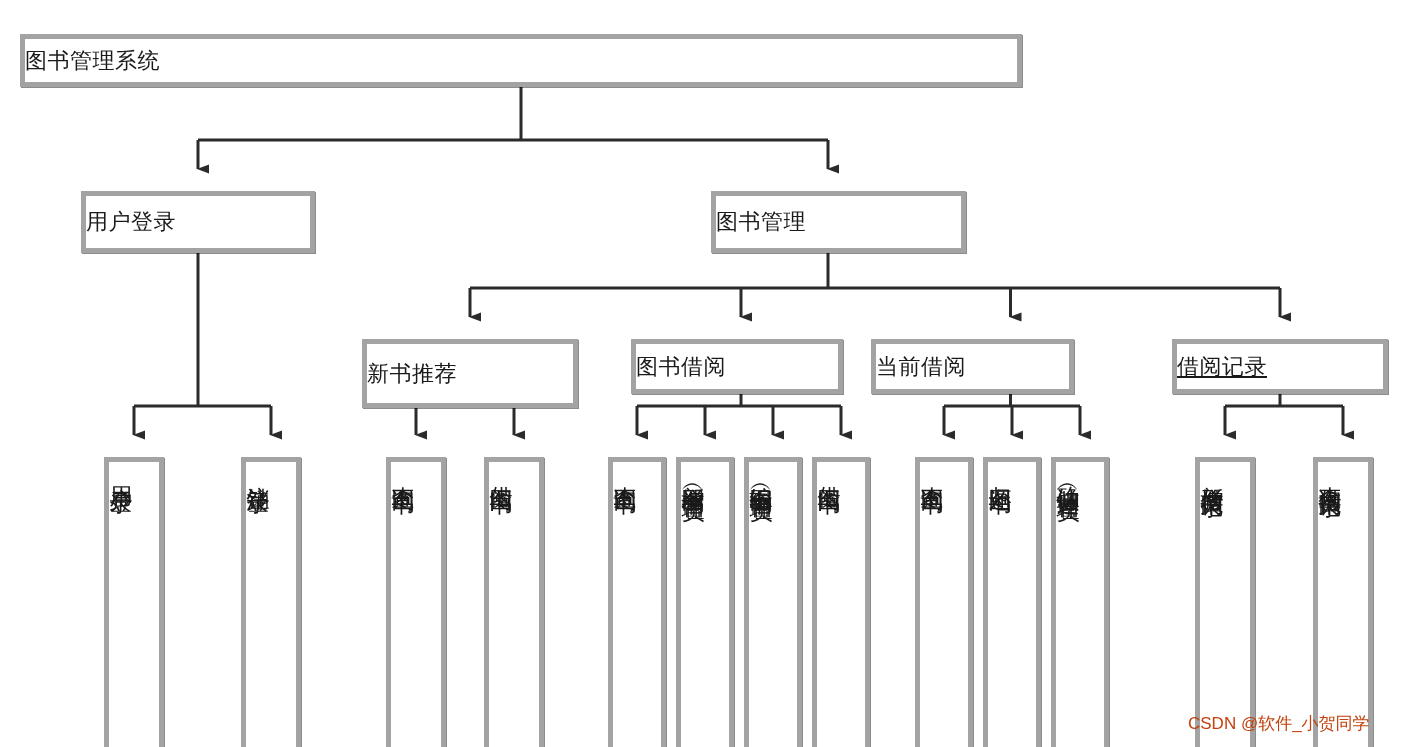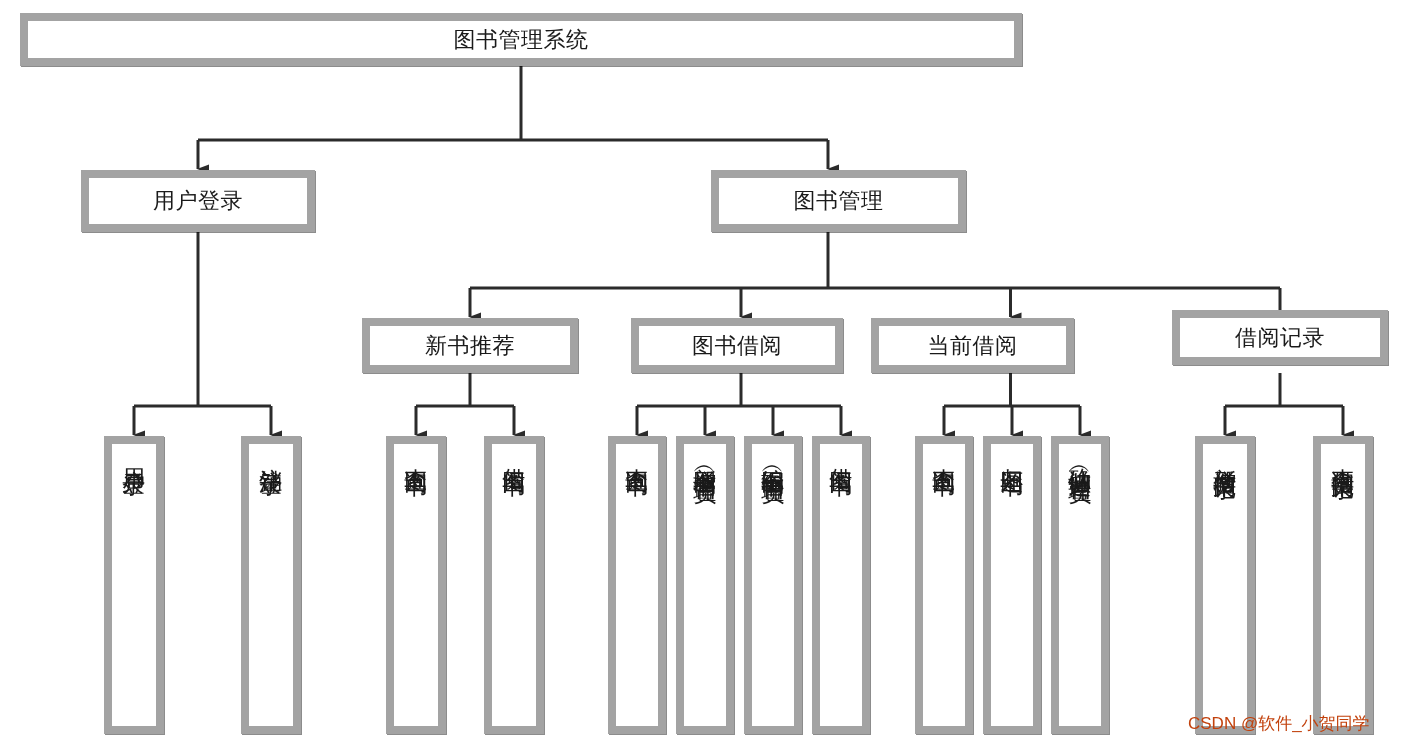--- a/index.html
+++ b/index.html
@@ -7,24 +7,25 @@
     width:1405px;height:747px;overflow:hidden;
     font-family:"Liberation Sans","DejaVu Sans",sans-serif;
     color:#1a1a1a;
   }
   #canvas{position:relative;width:1405px;height:747px;background:#fff;}
   #wires{position:absolute;left:0;top:0;width:1405px;height:747px;}
   .node{
     position:absolute;
     box-sizing:border-box;
     background:#ffffff;
-    border:8px solid #a3a3a3;
+    border:5px solid #a3a3a3;
     box-shadow:1px 1px 0 0 rgba(0,0,0,0.45);
-    display:flex;align-items:center;justify-content:center;
+    display:flex;align-items:center;justify-content:flex-start;
     z-index:2;
+    margin-top:21px;
   }
   .node .label{
     font-size:22px;
     line-height:1.18;
     letter-spacing:0.5px;
     color:#1a1a1a;
     white-space:nowrap;
   }
   .node.vert{align-items:flex-start;padding-top:6px;}
   .node.vert .label{
@@ -93,30 +94,30 @@
   <div id="nodes">
       <div class="node" style="left: 20px; top: 13px; width: 1002px; height: 53px;">
         <span class="label">图书管理系统</span>
       </div>
       <div class="node" style="left: 81px; top: 170px; width: 234px; height: 62px;">
         <span class="label">用户登录</span>
       </div>
       <div class="node" style="left: 711px; top: 170px; width: 255px; height: 62px;">
         <span class="label">图书管理</span>
       </div>
-      <div class="node" style="left: 362px; top: 318px; width: 216px; height: 55px;">
+      <div class="node" style="left: 362px; top: 318px; width: 216px; height: 69px;">
         <span class="label">新书推荐</span>
       </div>
       <div class="node" style="left: 631px; top: 318px; width: 212px; height: 55px;">
         <span class="label">图书借阅</span>
       </div>
       <div class="node" style="left: 871px; top: 318px; width: 203px; height: 55px;">
         <span class="label">当前借阅</span>
       </div>
-      <div class="node" style="left: 1172px; top: 310px; width: 216px; height: 55px;">
+      <div class="node" style="left: 1172px; top: 318px; width: 216px; height: 55px; text-decoration: underline;">
         <span class="label">借阅记录</span>
       </div>
       <div class="node vert" style="left: 104px; top: 436px; width: 60px; height: 298px;">
         <span class="label">用户登录</span>
       </div>
       <div class="node vert" style="left: 241px; top: 436px; width: 60px; height: 298px;">
         <span class="label">注销登录</span>
       </div>
       <div class="node vert" style="left: 386px; top: 436px; width: 60px; height: 298px;">
         <span class="label">查询图书</span>

